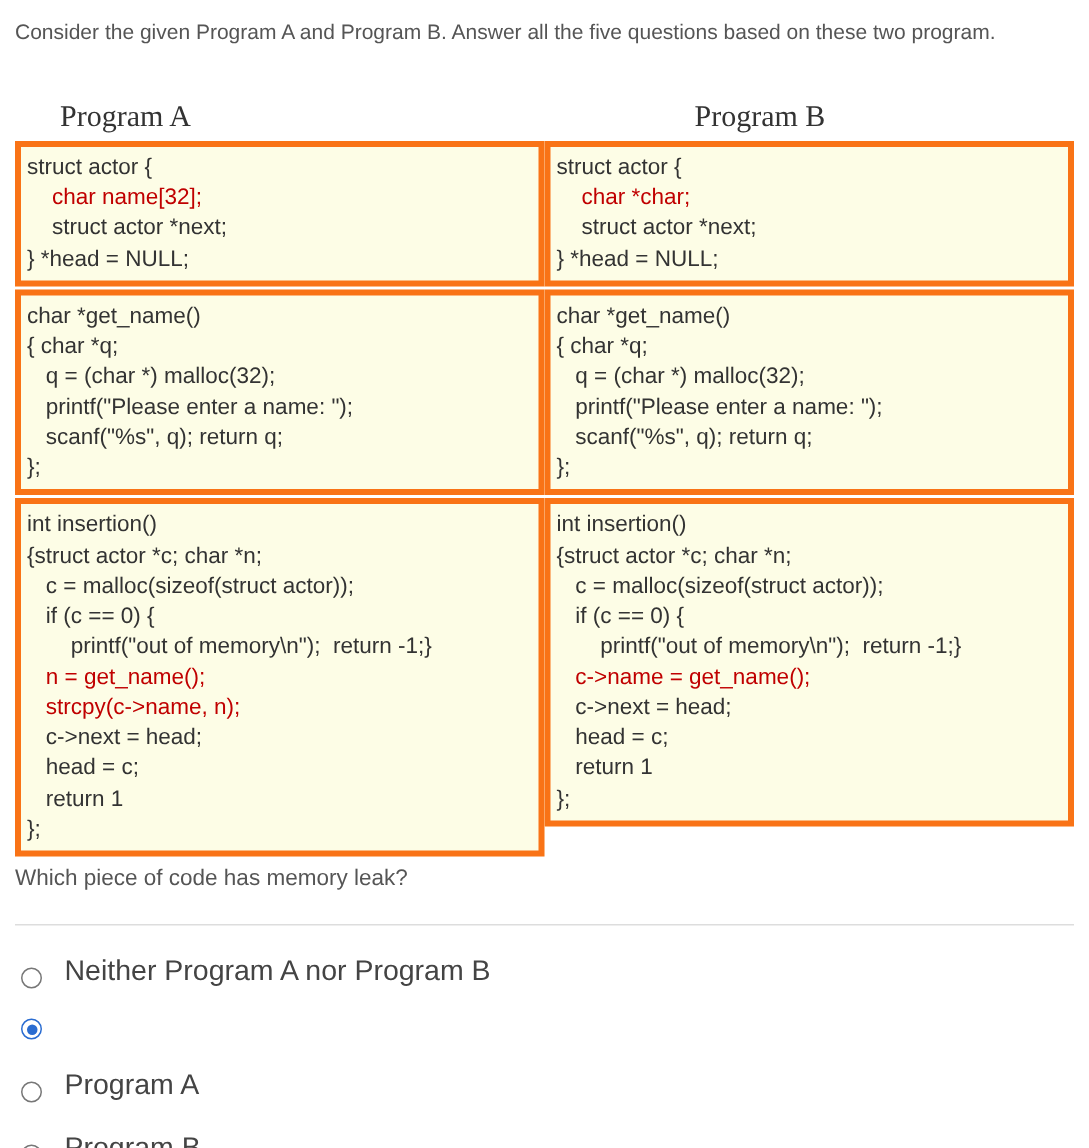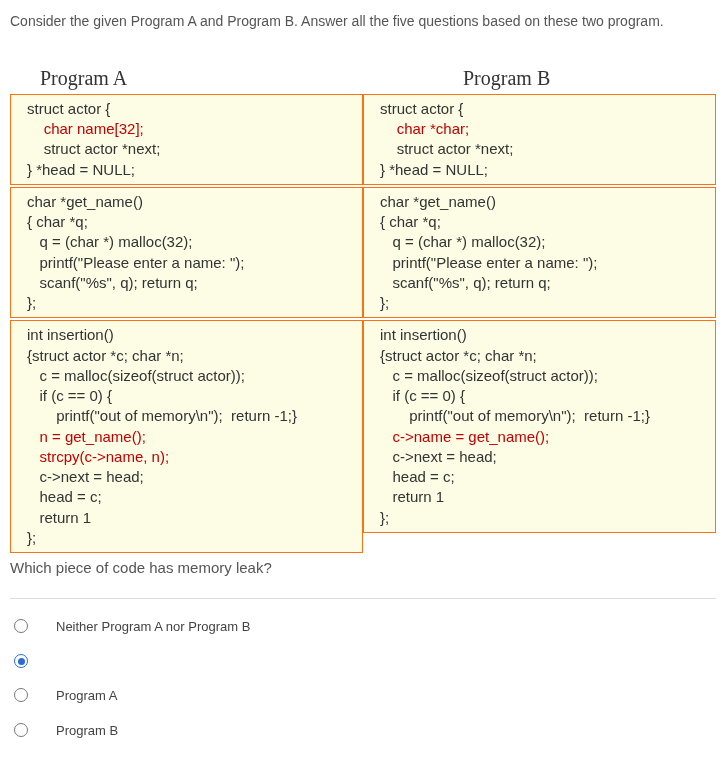--- a/index.html
+++ b/index.html
@@ -2,26 +2,26 @@
 <html><head>
   <meta charset="utf-8">
   <style>
     * { box-sizing: border-box; margin: 0; padding: 0; }
     body { font-family: Arial, sans-serif; font-size: 14px; color: #333; width: 726px; background: #fff; padding: 10px; }
     .question-intro { color: #555; line-height: 1.7; margin-bottom: 29px; }
     .programs-row { display: flex; gap: 0; }
     .program-col { flex: 1; }
     .program-header { font-family: "Times New Roman", serif; font-size: 20px; padding: 4px 30px; text-align: left; }
     .program-col.b .program-header { padding-left: 100px; }
-    .code-block { border: 1px solid #f97316; background: #fdfde6; padding: 4px 16px; font-family: Arial, sans-serif; font-size: 15px; line-height: 1.35; white-space: pre; margin-bottom: 2px; }
+    .code-block { border: 4px solid #f97316; background: #fdfde6; padding: 4px 4px; font-family: Arial, sans-serif; font-size: 15px; line-height: 1.35; white-space: pre; margin-bottom: 2px; }
     .program-col.b .code-block { margin-left: 0; }
     .red { color: #c00000; }
     .question-text { margin-top: 4px; color: #555; font-size: 15px; }
     hr.div { border: none; border-top: 1px solid #ddd; margin: 22px 0 10px; }
-    .option { display: flex; align-items: flex-start; gap: 28px; padding: 10px 4px; font-size: 13px; color: #444; }
+    .option { display: flex; align-items: flex-end; gap: 15px; padding: 10px 4px; font-size: 19px; color: #444; }
     .radio { width: 14px; height: 14px; border-radius: 50%; border: 1.5px solid #777; display: inline-flex; align-items: center; justify-content: center; flex-shrink: 0; }
     .radio.selected { border-color: #2a6cd1; }
     .radio.selected::after { content: ""; width: 7px; height: 7px; border-radius: 50%; background: #2a6cd1; }
   </style>
 </head>
 <body>
 
 <div class="question-intro">Consider the given Program A and Program B. Answer all the five questions based on these two program.</div>
 
 <div class="programs-row">

